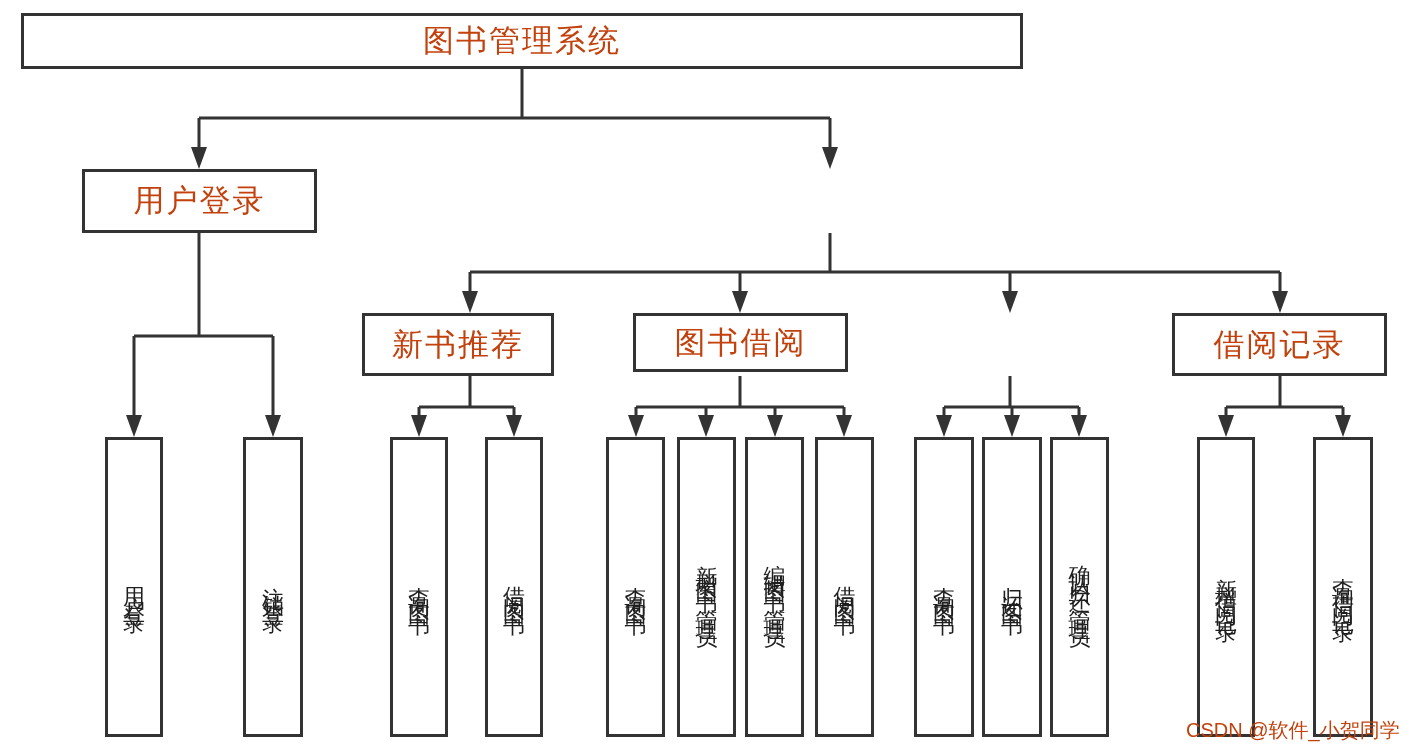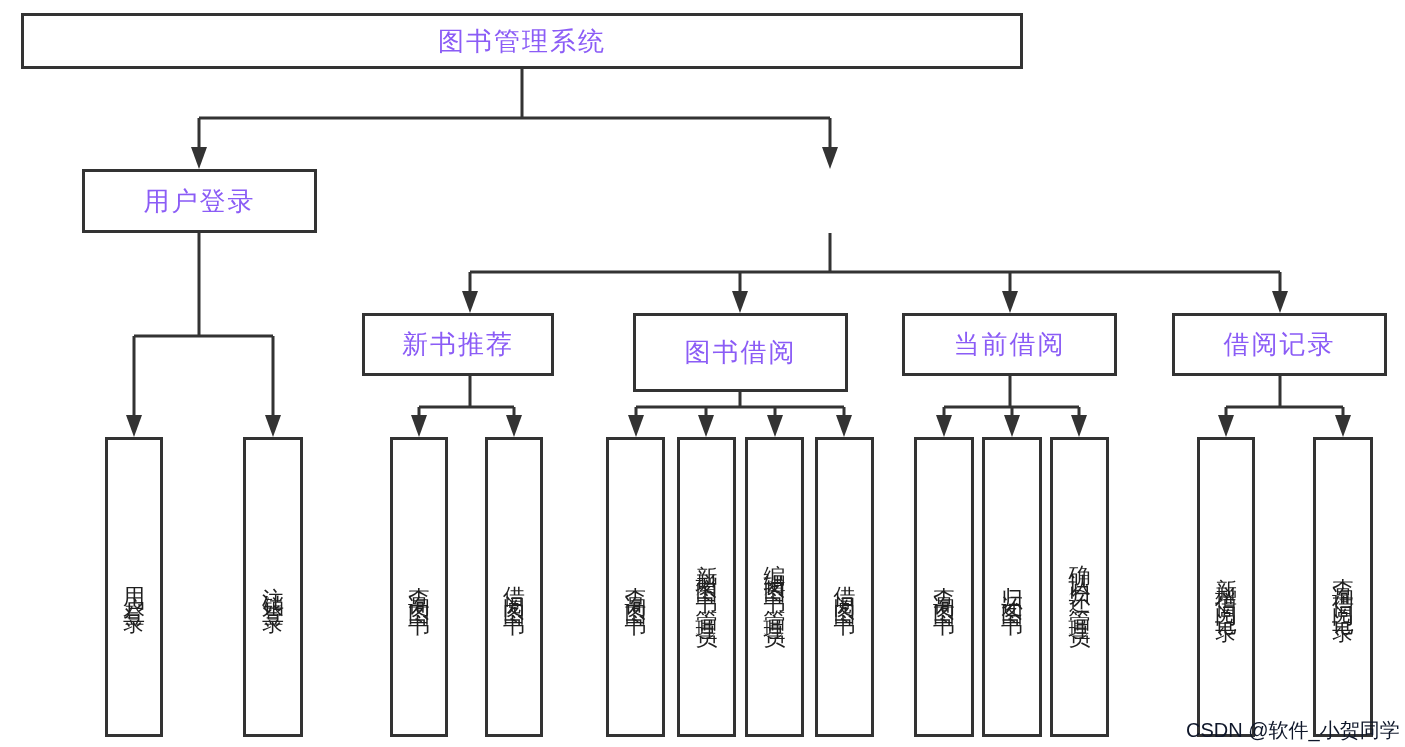--- a/index.html
+++ b/index.html
@@ -27,39 +27,39 @@
     position: absolute;
     box-sizing: border-box;
     background: #ffffff;
     border: 3px solid #333333;
     display: flex;
     align-items: center;
     justify-content: center;
     text-align: center;
   }
   .lbl-h {
-    font-size: 26px;
+    font-size: 31px;
     letter-spacing: 2px;
-    color: #8b5cf6;
+    color: #c2410c;
     white-space: nowrap;
   }
   .lbl-v {
     writing-mode: vertical-rl;
     text-orientation: mixed;
     font-size: 22px;
     letter-spacing: 9px;
     color: #1f1f1f;
     line-height: 1;
   }
   .watermark {
     position: absolute;
     left: 1186px;
     top: 717px;
     font-size: 20px;
-    color: #0f172a;
+    color: #c2410c;
     white-space: nowrap;
   }
 </style>
 </head>
 <body>
 
 <div class="canvas">
 
   <svg class="connectors" viewBox="0 0 1405 747" xmlns="http://www.w3.org/2000/svg">
     <g fill="none" stroke="#333333" stroke-width="3">
@@ -98,25 +98,22 @@
     <span class="lbl-h">图书管理系统</span>
   </div>
 
   <div class="node" style="left:82px;top:169px;width:235px;height:64px">
     <span class="lbl-h">用户登录</span>
   </div>
 
   <div class="node" style="left:362px;top:313px;width:192px;height:63px">
     <span class="lbl-h">新书推荐</span>
   </div>
-  <div class="node" style="left:633px;top:313px;width:215px;height:79px">
+  <div class="node" style="left:633px;top:313px;width:215px;height:59px">
     <span class="lbl-h">图书借阅</span>
-  </div>
-  <div class="node" style="left:902px;top:313px;width:215px;height:63px">
-    <span class="lbl-h">当前借阅</span>
   </div>
   <div class="node" style="left:1172px;top:313px;width:215px;height:63px">
     <span class="lbl-h">借阅记录</span>
   </div>
 
   <div class="node" style="left:105px;top:437px;width:58px;height:300px">
     <span class="lbl-v">用户登录</span>
   </div>
   <div class="node" style="left:243px;top:437px;width:60px;height:300px">
     <span class="lbl-v">注销登录</span>

